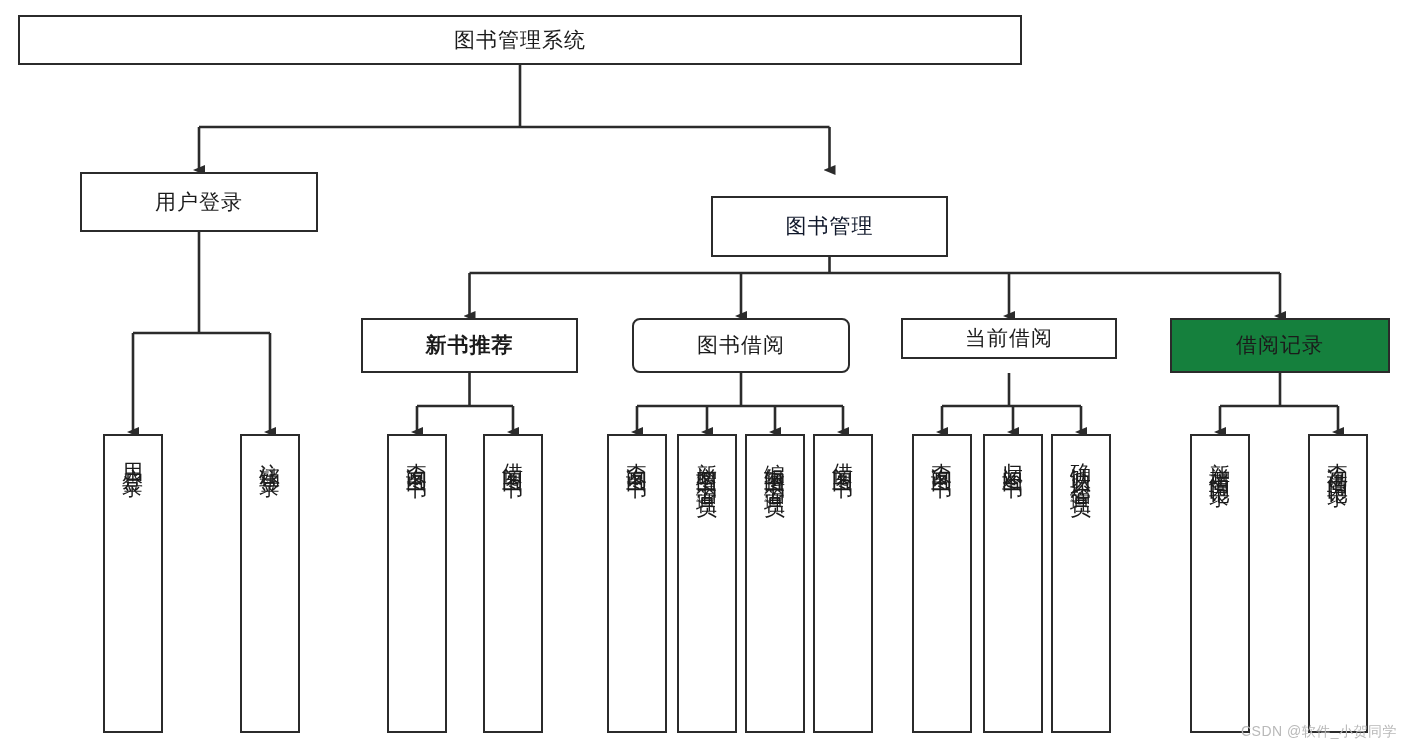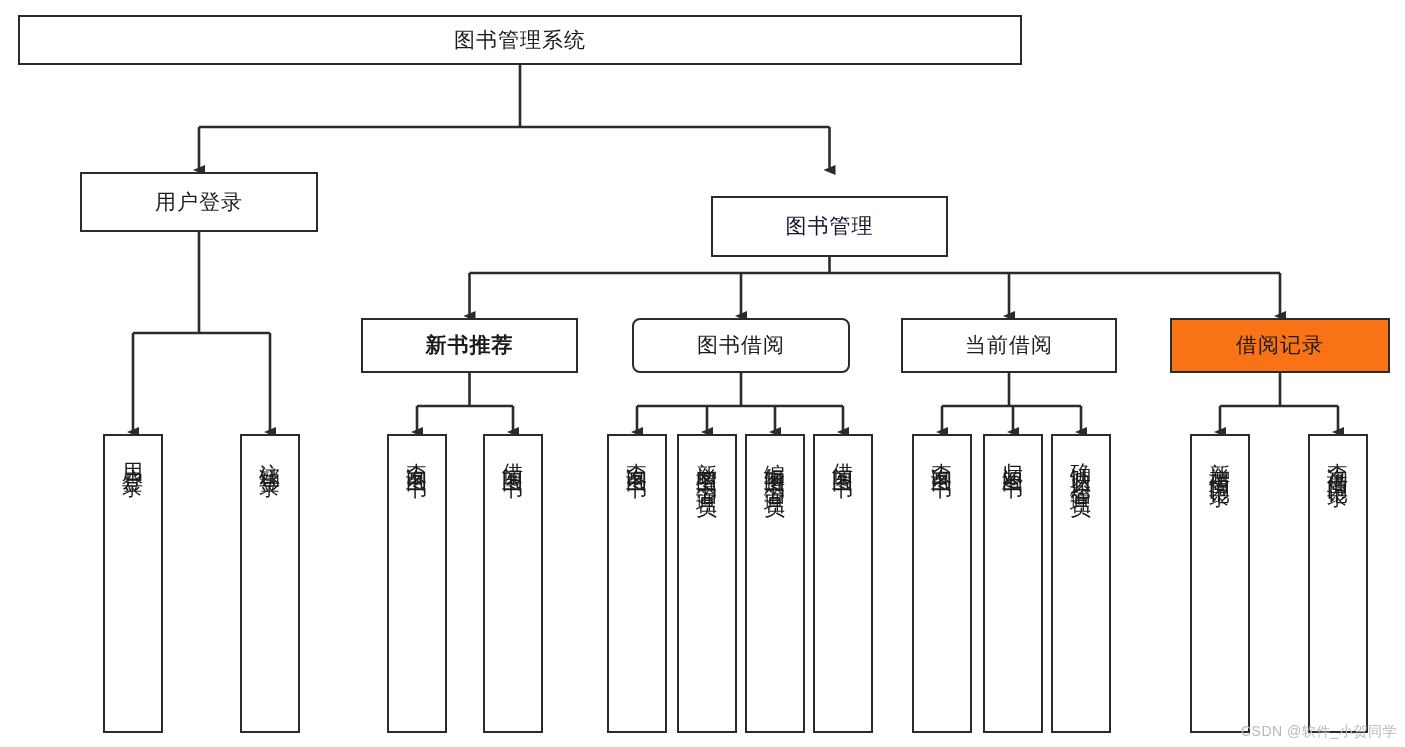--- a/index.html
+++ b/index.html
@@ -123,24 +123,24 @@
       </div>
       <div class="node horiz" style="left: 711px; top: 172px; width: 237px; height: 61px; border-color: rgb(43, 43, 43); background: rgb(255, 255, 255); color: #0f172a; margin-top: 24px;">
         <span class="label">图书管理</span>
       </div>
       <div class="node horiz" style="left: 361px; top: 318px; width: 217px; height: 55px; border-color: rgb(43, 43, 43); background: rgb(255, 255, 255); color: rgb(27, 27, 27); font-weight: bold;">
         <span class="label">新书推荐</span>
       </div>
       <div class="node horiz" style="left: 632px; top: 318px; width: 218px; height: 55px; border-color: rgb(43, 43, 43); background: rgb(255, 255, 255); color: rgb(27, 27, 27); border-radius: 8px;">
         <span class="label">图书借阅</span>
       </div>
-      <div class="node horiz" style="left: 901px; top: 318px; width: 216px; height: 55px; border-color: rgb(43, 43, 43); background: rgb(255, 255, 255); color: rgb(27, 27, 27);">
+      <div class="node horiz" style="left: 901px; top: 318px; width: 216px; height: 41px; border-color: rgb(43, 43, 43); background: rgb(255, 255, 255); color: rgb(27, 27, 27);">
         <span class="label">当前借阅</span>
       </div>
-      <div class="node horiz" style="left: 1170px; top: 318px; width: 220px; height: 55px; border-color: rgb(43, 43, 43); background: #f97316; color: rgb(27, 27, 27);">
+      <div class="node horiz" style="left: 1170px; top: 318px; width: 220px; height: 55px; border-color: rgb(43, 43, 43); background: #15803d; color: rgb(27, 27, 27);">
         <span class="label">借阅记录</span>
       </div>
       <div class="node vert" style="left: 103px; top: 434px; width: 60px; height: 299px; border-color: rgb(43, 43, 43); background: rgb(255, 255, 255); color: rgb(27, 27, 27);">
         <span class="label">用户登录</span>
       </div>
       <div class="node vert" style="left: 240px; top: 434px; width: 60px; height: 299px; border-color: rgb(43, 43, 43); background: rgb(255, 255, 255); color: rgb(27, 27, 27);">
         <span class="label">注销登录</span>
       </div>
       <div class="node vert" style="left: 387px; top: 434px; width: 60px; height: 299px; border-color: rgb(43, 43, 43); background: rgb(255, 255, 255); color: rgb(27, 27, 27);">
         <span class="label">查询图书</span>

